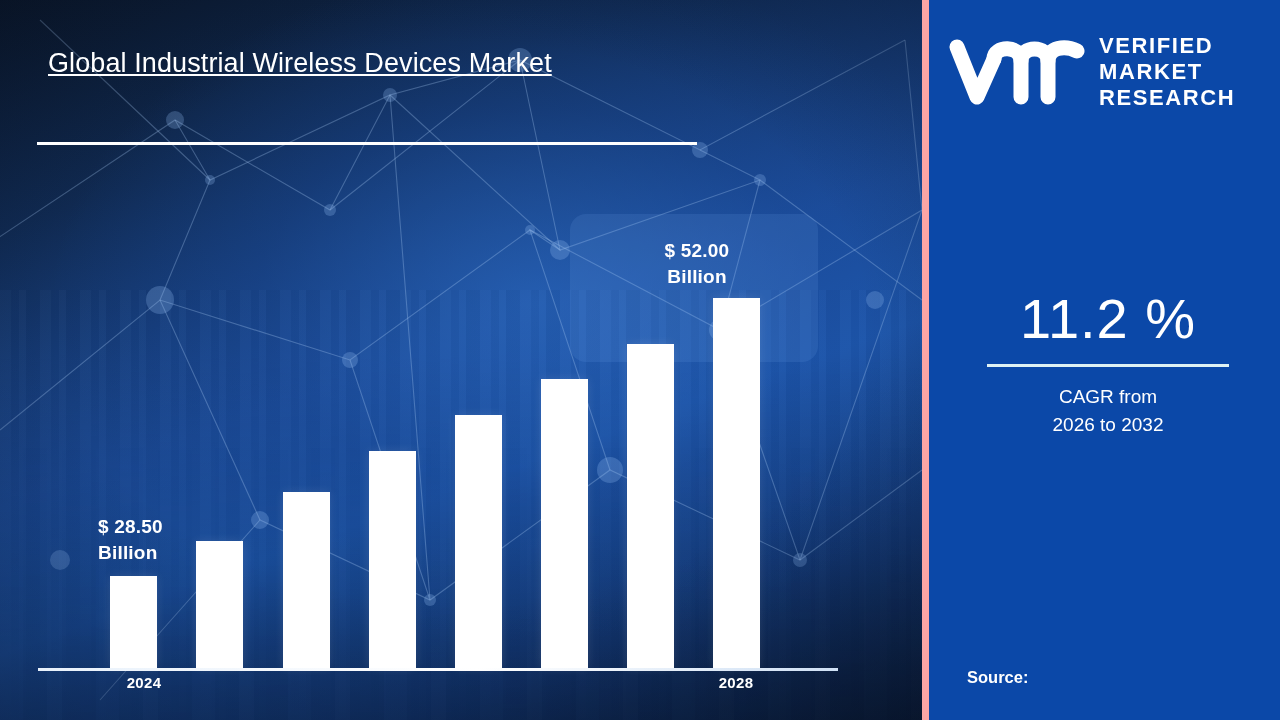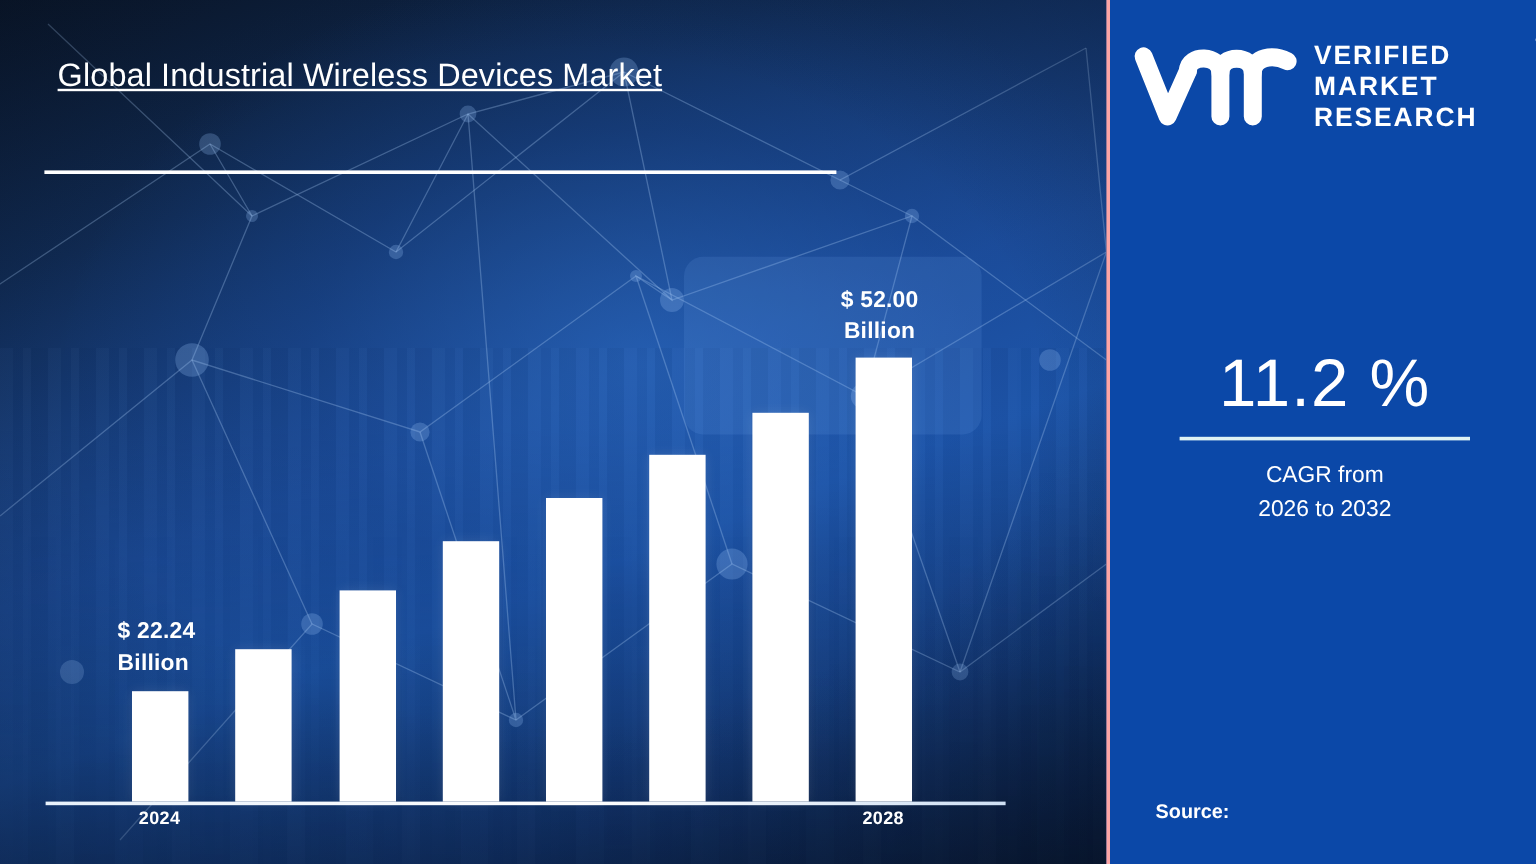--- a/index.html
+++ b/index.html
@@ -122,29 +122,29 @@
   .value-label {
     position: absolute;
     font-size: 19px;
     font-weight: 700;
     color: #ffffff;
     line-height: 1.35;
     white-space: pre-line;
     letter-spacing: 0.2px;
   }
   #value-label-start { left: 98px; top: 514px; text-align: left; }
-  #value-label-end   { left: 658px; top: 238px; width: 150px; text-align: center; }
+  #value-label-end   { left: 622px; top: 238px; width: 150px; text-align: center; }
 
   
   #brand-panel {
     position: absolute;
     left: 922px; top: 0;
     width: 358px; height: 720px;
     background: #0b48a8;
-    border-left: 3px solid #fca5a5;
+    border-left: 7px solid #fca5a5;
   }
 
   #logo-row {
     position: absolute;
     left: 18px; top: 28px;
     width: 330px; height: 88px;
     display: flex;
     align-items: center;
     gap: 12px;
   }
@@ -260,24 +260,24 @@
       <div class="bar" style="left:196px;  top:541px; height:127px;"></div>
       <div class="bar" style="left:283px;  top:492px; height:176px;"></div>
       <div class="bar" style="left:369px;  top:451px; height:217px;"></div>
       <div class="bar" style="left:455px;  top:415px; height:253px;"></div>
       <div class="bar" style="left:541px;  top:379px; height:289px;"></div>
       <div class="bar" style="left:627px;  top:344px; height:324px;"></div>
       <div class="bar" style="left:713px;  top:298px; height:370px;"></div>
 
       <div id="axis-line"></div>
 
-      <div class="tick-label" style="left:73px;">2024</div>
+      <div class="tick-label" style="left:84px;">2024</div>
       <div class="tick-label" style="left:676px;">2028</div>
 
-      <div class="value-label" id="value-label-start">$ 22.24
+      <div class="value-label" id="value-label-start">$ 28.50
 Billion</div>
       <div class="value-label" id="value-label-end">$ 52.00
 Billion</div>
     </div>
   </div>
 
   <div id="brand-panel">
 
     <div id="logo-row">
       <svg id="logo-mark" viewBox="0 0 140 74">

